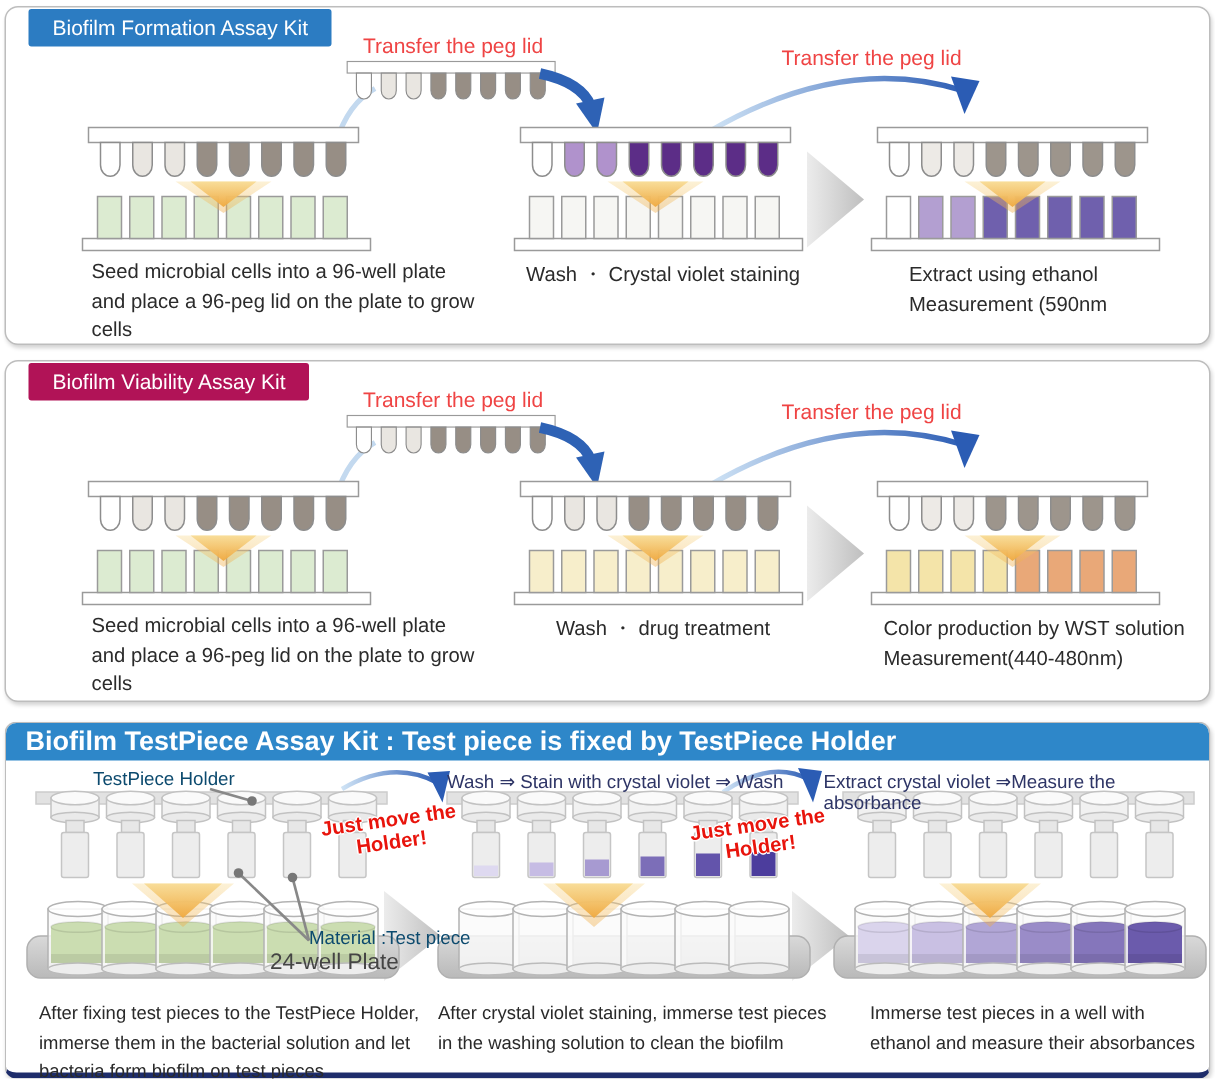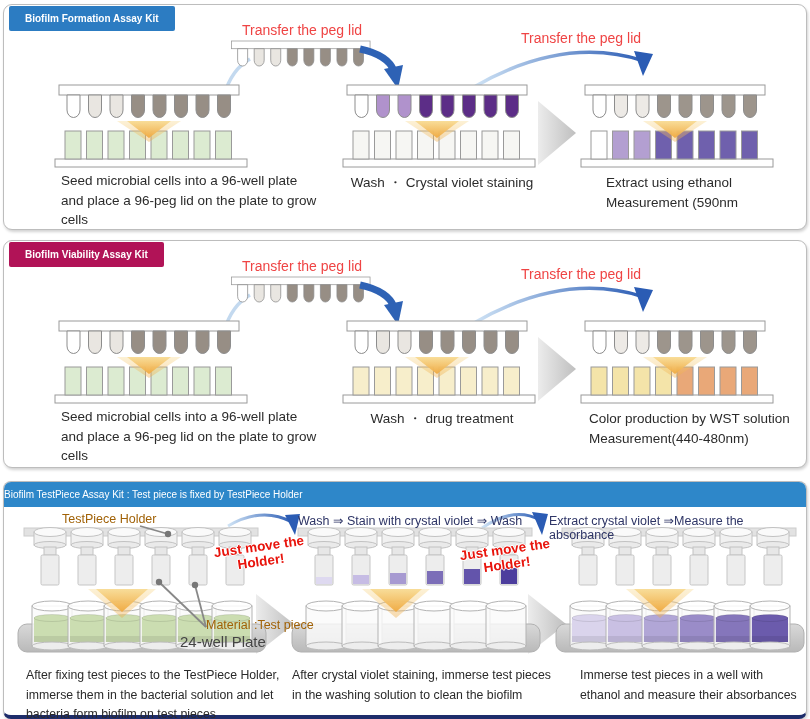--- a/index.html
+++ b/index.html
@@ -5,32 +5,32 @@
 <style>
   html,body{margin:0;padding:0}
   body{width:810px;height:719px;position:relative;background:#fff;
        font-family:"Liberation Sans",sans-serif;overflow:hidden}
   .panel{position:absolute;left:3px;width:802px;background:#fff;border:1px solid #bdbdbd;
          border-radius:9px;box-shadow:1px 2px 3px rgba(0,0,0,.18)}
   #p1{top:4px;height:224px}
   #p2{top:240px;height:226px}
   #p3{top:481px;height:233px;border-radius:8px;border-bottom:4px solid var(--p3_bottom,#1e2d6b)}
   svg.art{position:absolute;inset:0;width:100%;height:100%}
-  .badge{position:absolute;left:5px;top:1px;height:25px;line-height:25px;padding:0 16px;
-         color:#fff;font-size:10px;font-weight:bold;border-radius:2px}
+  .badge{position:absolute;left:15px;top:1px;height:25px;line-height:25px;padding:0 16px;
+         color:#fff;font-size:14px;font-weight:normal;border-radius:2px}
   #p1 .badge{background:var(--p1_header,#2c7cc2)}
   #p2 .badge{background:var(--p2_header,#b11357)}
-  .p3bar{position:absolute;left:0;right:0;top:0;height:25px;line-height:25px;
-         background:var(--p3_header,#2e87c9);color:#fff;font-size:10px;font-weight:normal;
+  .p3bar{position:absolute;left:0;right:0;top:0;height:25px;line-height:25px;padding-left:13px;
+         background:var(--p3_header,#2e87c9);color:#fff;font-size:18px;font-weight:bold;
          border-radius:7px 7px 0 0}
   .tl{position:absolute;font-size:14px;color:#ef4444;text-align:center}
   .cap{position:absolute;font-size:13.5px;color:#2b2b2b;line-height:1.45;white-space:pre-line}
   .cap3{position:absolute;top:184px;font-size:12.3px;color:#2a2a2a;line-height:1.6;white-space:pre-line}
   .step{position:absolute;font-size:12.5px;color:var(--navy_step,#2e3566);text-align:left}
-  .lbl{position:absolute;font-size:12.5px;color:#a16207}
+  .lbl{position:absolute;font-size:12.5px;color:#0c4a6e}
   .plate-lbl{position:absolute;font-size:15px;color:#444}
   .note{position:absolute;color:var(--red_note,#e8140c);font-weight:bold;font-size:13.5px;
         line-height:1.12;text-align:center;transform:rotate(-8deg);white-space:pre-line;
         text-shadow:1px 0 0 #fff,-1px 0 0 #fff,0 1px 0 #fff,0 -1px 0 #fff}
 </style>
 </head>
 <body>
 
 <svg width="0" height="0" style="position:absolute">
   <defs>

